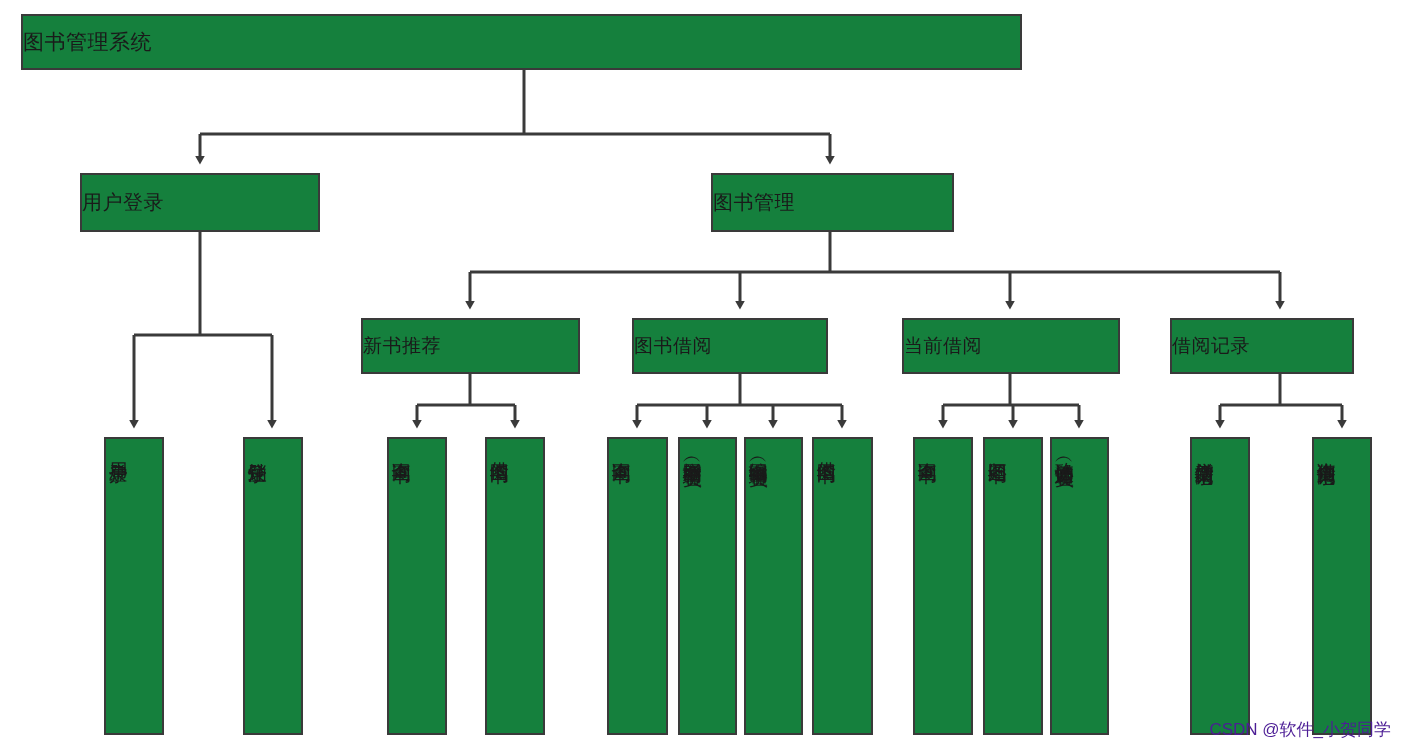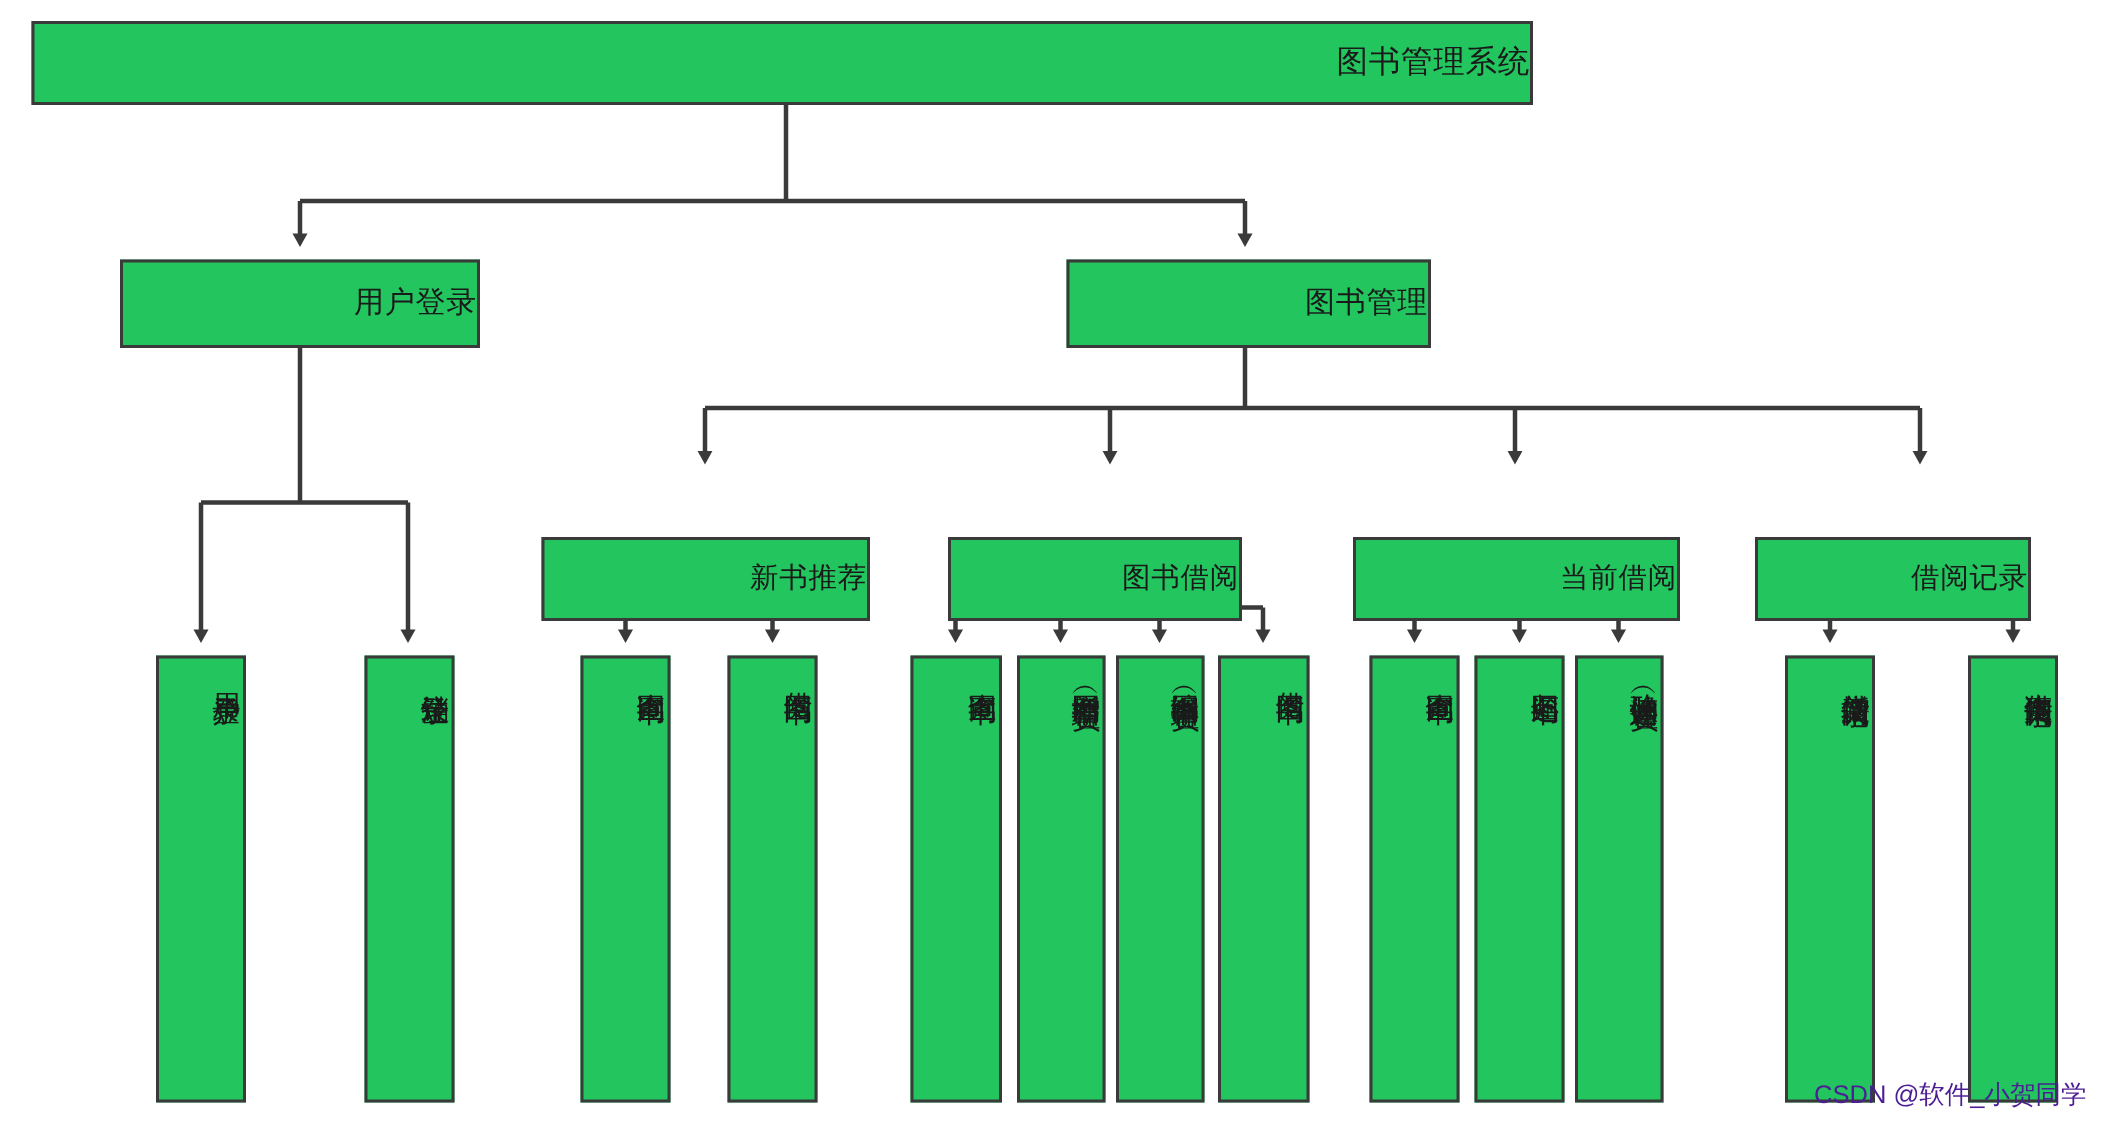--- a/index.html
+++ b/index.html
@@ -9,38 +9,38 @@
     background:#ffffff;
     font-family:"Liberation Sans","DejaVu Sans",sans-serif;
     overflow:hidden;
   }
   #diagram{position:relative;width:1405px;height:747px;}
   #edges{position:absolute;left:0;top:0;width:1405px;height:747px;}
 
   .node{
     position:absolute;
     box-sizing:border-box;
-    background:#22c55e;
+    background:#15803d;
     border:2px solid #3a3a3a;
     display:flex;
     align-items:center;
-    justify-content:flex-end;
+    justify-content:flex-start;
     color:#1a1a1a;
   }
   .node .lbl{
     display:block;
     line-height:1.15;
     white-space:nowrap;
     letter-spacing:0.5px;
   }
   
   .lvl0{font-size:21px;}
   
   .lvl1{font-size:20px;}
-  .lvl2{font-size:19px;margin-top:40px;}
+  .lvl2{font-size:19px;}
   
   .leaf{padding:8px 0;align-items:flex-start;}
   .leaf .lbl{
     writing-mode:vertical-rl;
     text-orientation:upright;
     font-size:19px;
     line-height:1.28;
     letter-spacing:1px;
     white-space:normal;
     text-align:left;

